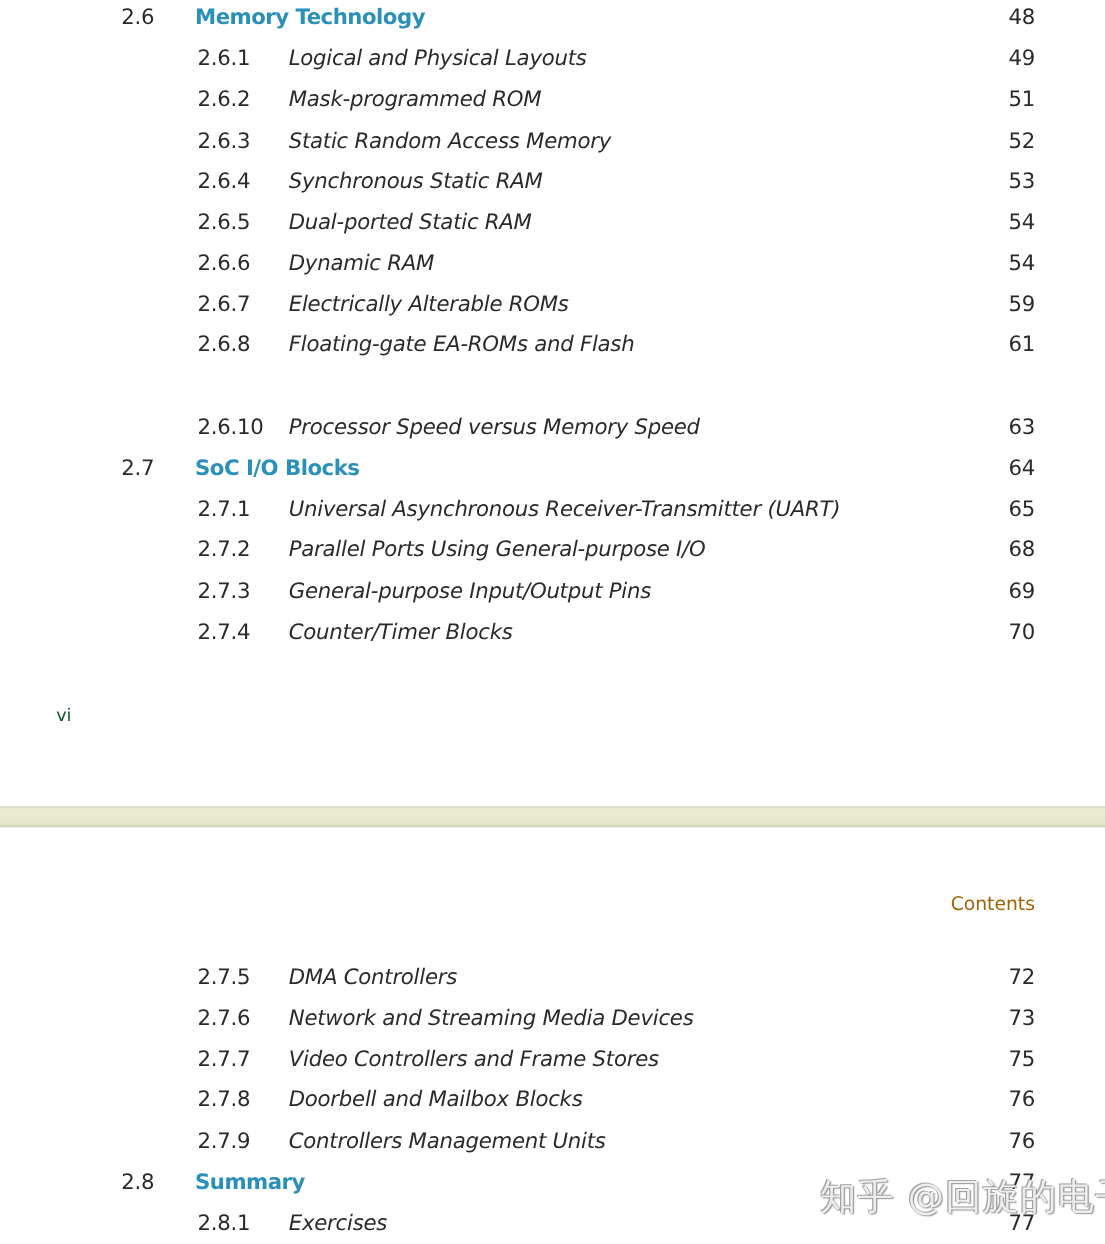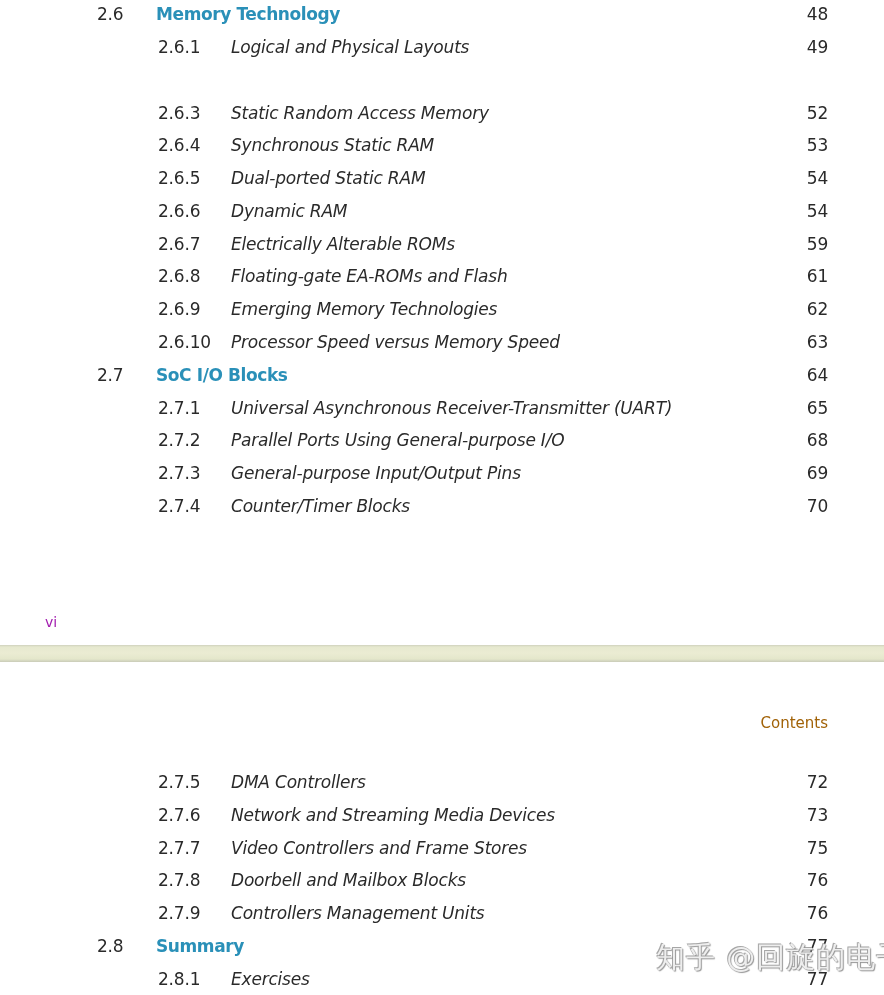--- a/index.html
+++ b/index.html
@@ -58,23 +58,23 @@
     }
 
     .toc-row.section .num { left: 97px; }
     .toc-row.section .title { left: 156px; color: #2a90b8; font-weight: bold; letter-spacing: -0.4px; }
     .toc-row.subsection .num { left: 158px; }
     .toc-row.subsection .title { left: 231px; font-style: italic; }
 
     .folio {
       position: absolute;
       left: 45px;
-      top: 614px;
+      top: 565px;
       font-size: 14px;
-      color: #a21caf;
+      color: #14532d;
     }
     .running-head {
       position: absolute;
       right: 56px;
       top: 714px;
       font-size: 15px;
       color: #a16207;
     }
 
     .watermark {
@@ -97,20 +97,25 @@
   <div class="toc-row section" style="top:-2px">
     <span class="num">2.6</span>
     <span class="title">Memory Technology</span>
     <span class="page-no">48</span>
   </div>
   <div class="toc-row subsection" style="top:31px">
     <span class="num">2.6.1</span>
     <span class="title">Logical and Physical Layouts</span>
     <span class="page-no">49</span>
   </div>
+  <div class="toc-row subsection" style="top:64px">
+    <span class="num">2.6.2</span>
+    <span class="title">Mask-programmed ROM</span>
+    <span class="page-no">51</span>
+  </div>
   <div class="toc-row subsection" style="top:97px">
     <span class="num">2.6.3</span>
     <span class="title">Static Random Access Memory</span>
     <span class="page-no">52</span>
   </div>
   <div class="toc-row subsection" style="top:129px">
     <span class="num">2.6.4</span>
     <span class="title">Synchronous Static RAM</span>
     <span class="page-no">53</span>
   </div>
@@ -127,25 +132,20 @@
   <div class="toc-row subsection" style="top:228px">
     <span class="num">2.6.7</span>
     <span class="title">Electrically Alterable ROMs</span>
     <span class="page-no">59</span>
   </div>
   <div class="toc-row subsection" style="top:260px">
     <span class="num">2.6.8</span>
     <span class="title">Floating-gate EA-ROMs and Flash</span>
     <span class="page-no">61</span>
   </div>
-  <div class="toc-row subsection" style="top:293px">
-    <span class="num">2.6.9</span>
-    <span class="title">Emerging Memory Technologies</span>
-    <span class="page-no">62</span>
-  </div>
   <div class="toc-row subsection" style="top:326px">
     <span class="num">2.6.10</span>
     <span class="title">Processor Speed versus Memory Speed</span>
     <span class="page-no">63</span>
   </div>
   <div class="toc-row section" style="top:359px">
     <span class="num">2.7</span>
     <span class="title">SoC I/O Blocks</span>
     <span class="page-no">64</span>
   </div>

